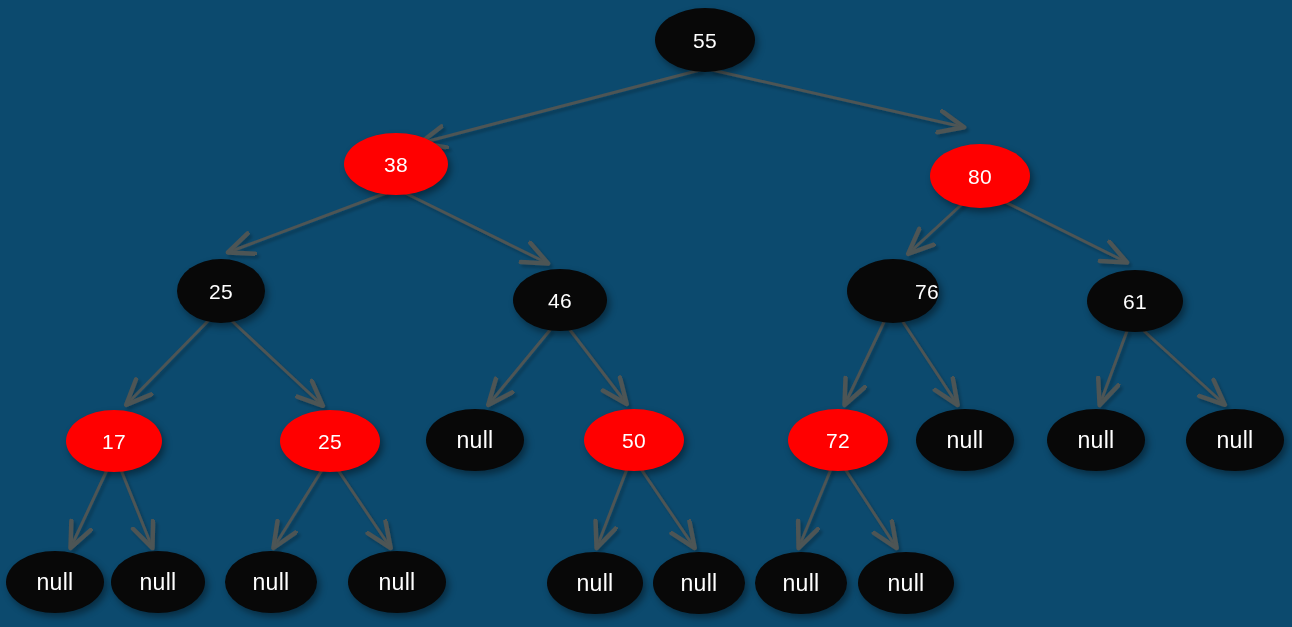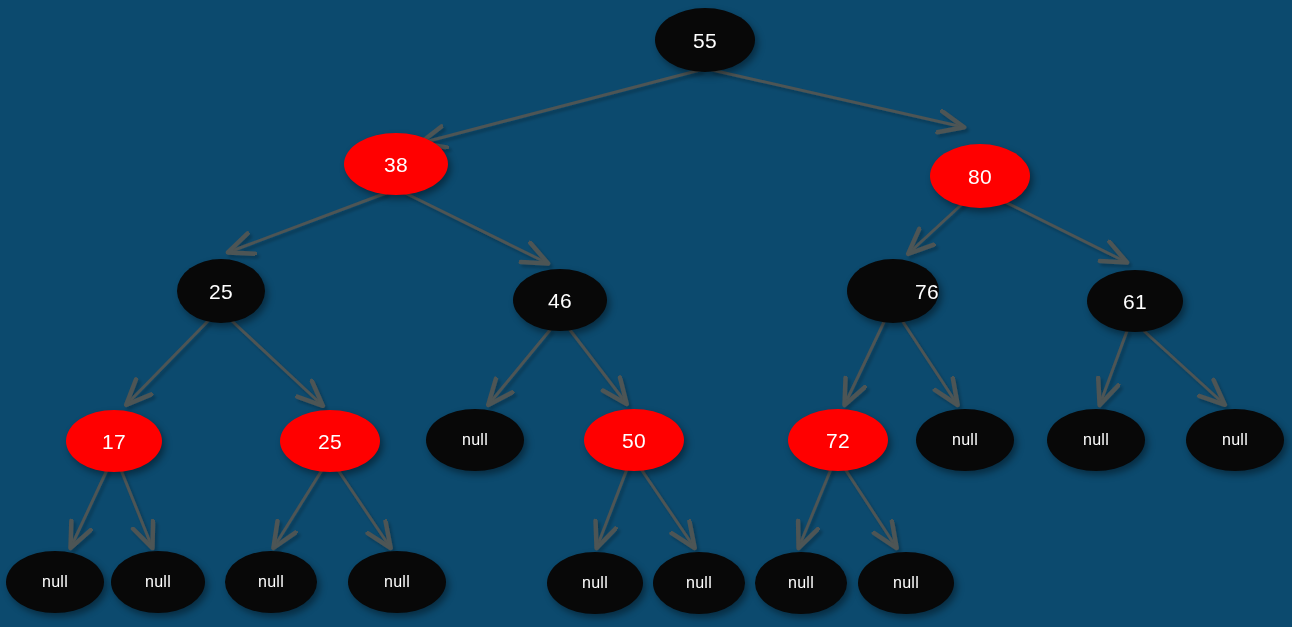--- a/index.html
+++ b/index.html
@@ -46,21 +46,21 @@
     background: #ff0000;
   }
   .node-label {
     font-family: "Liberation Sans", sans-serif;
     font-weight: 400;
     letter-spacing: 0.3px;
     pointer-events: none;
     user-select: none;
   }
   .tree-node.value .node-label { font-size: 21px; }
-  .tree-node.nil .node-label { font-size: 16px; }
+  .tree-node.nil .node-label { font-size: 23px; }
 </style>
 </head>
 <body>
 
 <div id="tree-canvas">
 
   <svg id="edge-layer" viewBox="0 0 1292 627" width="1292" height="627" xmlns="http://www.w3.org/2000/svg">
     <defs>
       <marker id="arrowhead" markerWidth="11" markerHeight="11" refX="8.6" refY="4.2" orient="auto" markerUnits="strokeWidth">
         <path d="M 0.6,0.6 L 9,4.2 L 0.6,7.8" fill="none" stroke="#4d5454" stroke-width="1.5" stroke-linecap="round" stroke-linejoin="round"></path>

